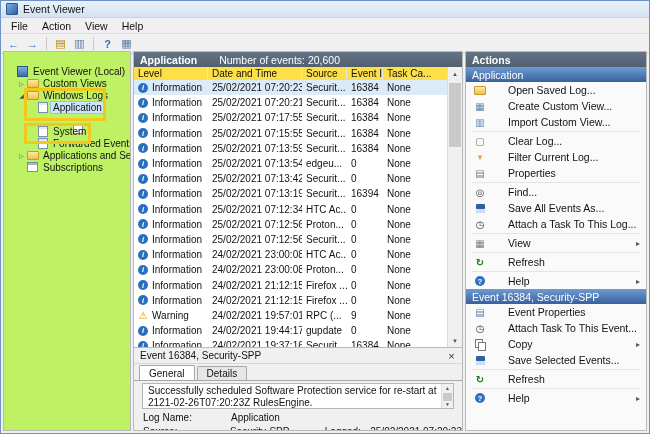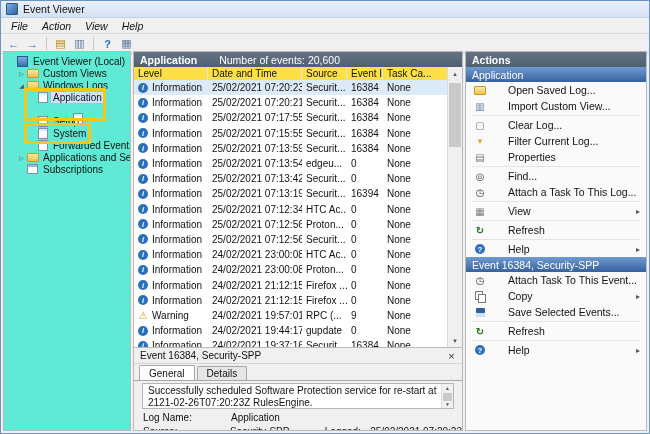--- a/index.html
+++ b/index.html
@@ -10,30 +10,30 @@
   }
   .window{position:absolute;inset:0;border:1px solid #6d93c4;box-sizing:border-box;background:#f0f0f0;}
 
   
   .titlebar{height:16px;display:flex;align-items:center;gap:5px;padding-left:5px;
     background:linear-gradient(#eaf1fa,#d5e1f2);border-bottom:1px solid #c7d3e4;font-size:10.5px;}
   .app-icon{width:10px;height:10px;background:linear-gradient(135deg,#7db0e8,#2d5f9e);border:1px solid #2c5684;border-radius:1px;}
 
   
   .menubar{height:15px;display:flex;align-items:center;padding-left:3px;background:#f0f0f0;border-bottom:1px solid #dcdcdc;}
-  .menu-item{padding:12px 7px;height:15px;display:flex;align-items:center;font-style:italic;}
+  .menu-item{padding:12px 7px;height:15px;display:flex;align-items:center;}
 
   
   .toolbar{height:19px;display:flex;align-items:center;gap:2px;padding-left:4px;background:#f0f0f0;border-bottom:1px solid #cfcfcf;}
   .tb-btn{width:17px;height:16px;display:inline-flex;align-items:center;justify-content:center;font-weight:bold;font-size:11px;border-radius:2px;}
   .tb-sep{width:1px;height:13px;background:#c8c8c8;margin:0 3px;}
 
   
   .content{position:absolute;top:50px;left:0;right:0;bottom:0;}
-  .tree-panel{position:absolute;left:2px;top:0;width:128px;bottom:2px;background:#5eead4;border:1px solid #b9b9b9;box-sizing:border-box;overflow:hidden;padding-top:3px;}
+  .tree-panel{position:absolute;left:2px;top:0;width:128px;bottom:2px;background:#bef264;border:1px solid #b9b9b9;box-sizing:border-box;overflow:hidden;padding-top:13px;}
   .middle-panel{position:absolute;left:132px;top:0;width:330px;bottom:2px;background:#fff;border:1px solid #b9b9b9;box-sizing:border-box;}
   .actions-panel{position:absolute;left:464px;top:0;right:2px;bottom:2px;background:#fafafa;border:1px solid #b9b9b9;box-sizing:border-box;}
 
   
   .tree-row{height:12px;display:flex;align-items:center;white-space:nowrap;font-size:10px;}
   .tree-row.sel .tree-label{background:#cde5fb;outline:1px solid #9ac1e8;}
   .expander{width:9px;flex:0 0 9px;font-size:6px;color:#555;display:inline-flex;justify-content:center;}
   .ti{width:13px;height:11px;flex:0 0 13px;display:inline-flex;align-items:center;justify-content:center;margin-right:2px;}
   .ti-folder::after{content:"";width:10px;height:7px;background:linear-gradient(#fde9a2,#f0c14b);border:1px solid #c49a33;border-radius:1px;}
   .ti-log::after{content:"";width:8px;height:9px;background:linear-gradient(#dce9f7 0 2px,#fff 2px);border:1px solid #7d8fa8;}
@@ -161,25 +161,20 @@
           <span class="tree-label">Application</span>
         </div>
         <div class="tree-row" style="padding-left: 23px; flex-direction: column;">
           <span class="expander"></span>
           <span class="ti ti-log"></span>
           <span class="tree-label">Security</span>
         </div>
         <div class="tree-row" style="padding-left: 23px;">
           <span class="expander"></span>
           <span class="ti ti-log"></span>
-          <span class="tree-label">Setup</span>
-        </div>
-        <div class="tree-row" style="padding-left: 23px;">
-          <span class="expander"></span>
-          <span class="ti ti-log"></span>
           <span class="tree-label">System</span>
         </div>
         <div class="tree-row" style="padding-left: 23px;">
           <span class="expander"></span>
           <span class="ti ti-log"></span>
           <span class="tree-label">Forwarded Events</span>
         </div>
         <div class="tree-row" style="padding-left: 13px;">
           <span class="expander">▷</span>
           <span class="ti ti-folder"></span>
@@ -432,40 +427,48 @@
 
     <div class="actions-panel">
       <div class="actions-header">Actions</div>
       <div>
           <div class="act-head">Application</div>
           <div class="act-item">
             <span class="ai ai-open-folder"></span>
             <span class="act-label">Open Saved Log...</span>
           </div>
           <div class="act-item">
+            <span class="ai ai-create-view"></span>
+            <span class="act-label">Create Custom View...</span>
+          </div>
+          <div class="act-item">
             <span class="ai ai-import-view"></span>
             <span class="act-label">Import Custom View...</span>
           </div>
           <div class="act-sep"></div>
           <div class="act-item">
             <span class="ai ai-clear-log"></span>
             <span class="act-label">Clear Log...</span>
           </div>
           <div class="act-item">
             <span class="ai ai-filter"></span>
             <span class="act-label">Filter Current Log...</span>
           </div>
           <div class="act-item">
             <span class="ai ai-properties"></span>
             <span class="act-label">Properties</span>
           </div>
           <div class="act-sep"></div>
           <div class="act-item">
             <span class="ai ai-find"></span>
             <span class="act-label">Find...</span>
+          </div>
+          <div class="act-item">
+            <span class="ai ai-save"></span>
+            <span class="act-label">Save All Events As...</span>
           </div>
           <div class="act-item">
             <span class="ai ai-attach-task"></span>
             <span class="act-label">Attach a Task To This Log...</span>
           </div>
           <div class="act-sep"></div>
           <div class="act-item">
             <span class="ai ai-view"></span>
             <span class="act-label">View</span>
             <span class="act-arrow">▸</span>
@@ -476,20 +479,24 @@
             <span class="act-label">Refresh</span>
           </div>
           <div class="act-sep"></div>
           <div class="act-item">
             <span class="ai ai-help"></span>
             <span class="act-label">Help</span>
             <span class="act-arrow">▸</span>
           </div>
           <div class="act-head">Event 16384, Security-SPP</div>
           <div class="act-item">
+            <span class="ai ai-event-properties"></span>
+            <span class="act-label">Event Properties</span>
+          </div>
+          <div class="act-item">
             <span class="ai ai-attach-task"></span>
             <span class="act-label">Attach Task To This Event...</span>
           </div>
           <div class="act-item">
             <span class="ai ai-copy"></span>
             <span class="act-label">Copy</span>
             <span class="act-arrow">▸</span>
           </div>
           <div class="act-item">
             <span class="ai ai-save"></span>

